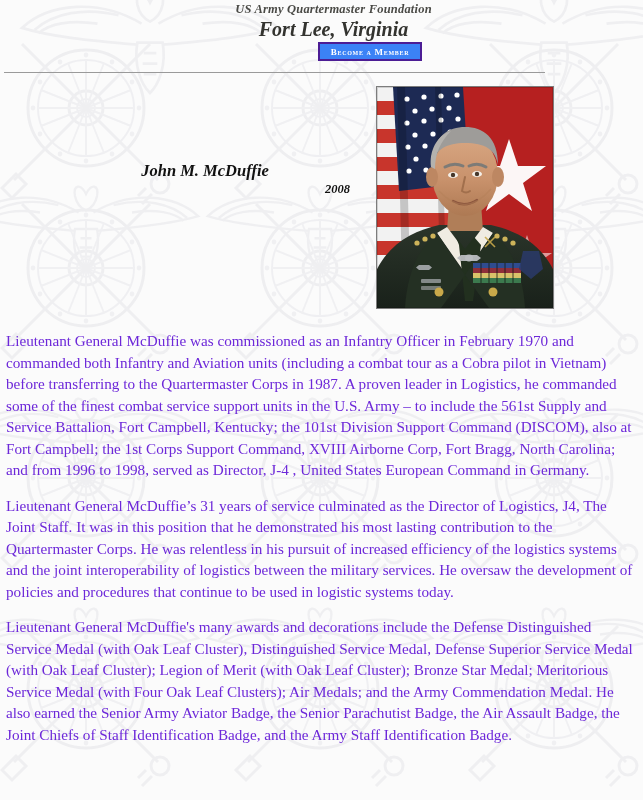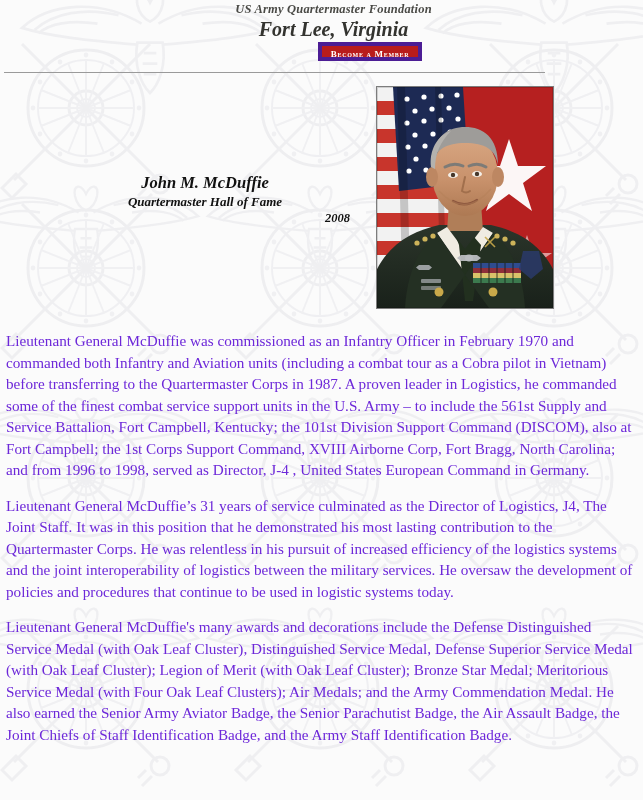--- a/index.html
+++ b/index.html
@@ -57,22 +57,22 @@
     font-weight: 700;
     color: #33332f;
     line-height: 23px;
   }
   .member-button {
     position: absolute;
     left: 318px;
     top: 42px;
     width: 104px;
     height: 19px;
-    background: #b91c1c;
-    border: 4px solid #4c1d95;
+    background: #3b82f6;
+    border: 2px solid #4c1d95;
     box-sizing: border-box;
     color: #ffffff;
     font-size: 9px;
     font-variant: small-caps;
     font-weight: 700;
     letter-spacing: 0.7px;
     line-height: 17px;
     text-align: center;
     cursor: pointer;
     font-family: "Liberation Serif", serif;
@@ -111,21 +111,21 @@
     position: absolute;
     left: 60px;
     top: 80px;
     width: 290px;
     text-align: center;
     font-style: italic;
     font-weight: 700;
     color: #111;
   }
   .rank-line   { font-size: 16.5px; line-height: 21px; }
-  .name-line   { font-size: 16.5px; line-height: 21px; margin-top: 12px; }
+  .name-line   { font-size: 16.5px; line-height: 21px; }
   .hof-line    { font-size: 13px;   line-height: 17px; }
   .year-line   { font-size: 12.5px; line-height: 17px; text-align: right; }
 
   
   .bodycopy {
     position: absolute;
     left: 6px;
     top: 330px;
     width: 628px;
   }
@@ -234,21 +234,20 @@
   </div>
 
   <div class="member-button">Become a Member</div>
 
   <div class="header-rule"></div>
 
   <div class="hero">
 
     <div class="titleblock">
       <div class="name-line">John M. McDuffie</div>
-      <div class="hof-line">Quartermaster Hall of Fame</div>
       <div class="year-line">2008</div>
     </div>
 
     <div class="portrait">
       <svg width="176" height="221" viewBox="0 0 176 221" xmlns="http://www.w3.org/2000/svg">
         <defs>
           <linearGradient id="skin" x1="0" y1="0" x2="0" y2="1">
             <stop offset="0%" stop-color="#d8a783"></stop>
             <stop offset="55%" stop-color="#c9926c"></stop>
             <stop offset="100%" stop-color="#ad7953"></stop>

